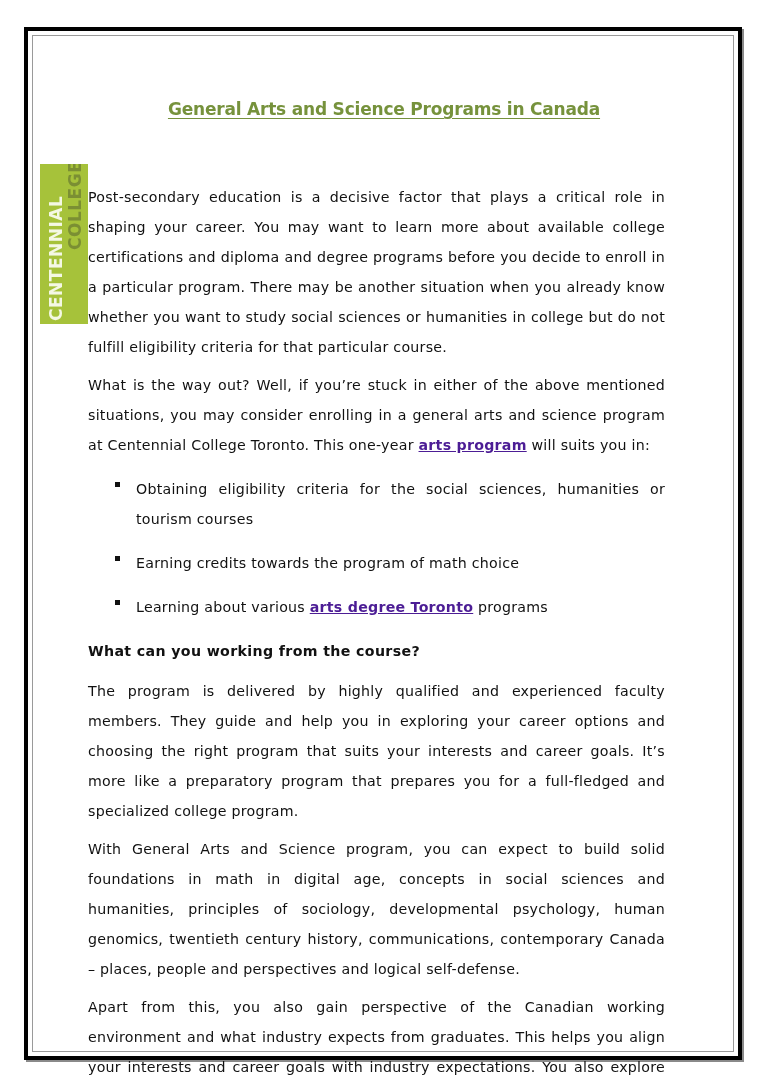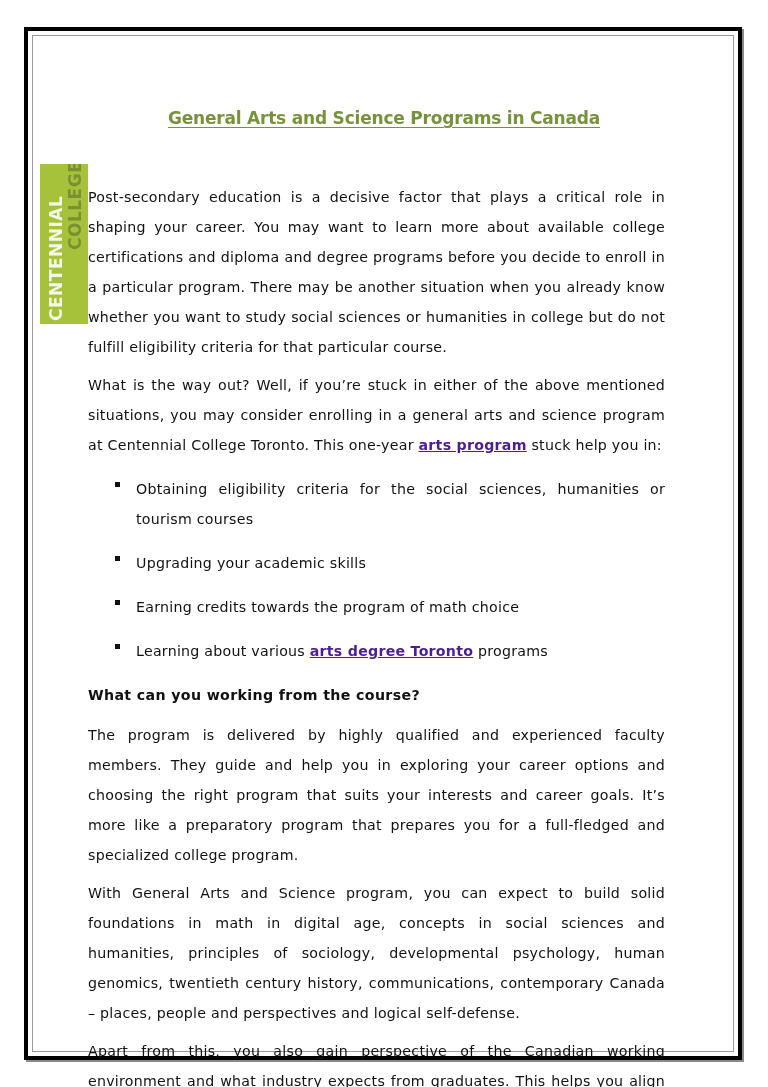--- a/index.html
+++ b/index.html
@@ -2,21 +2,21 @@
 <html><head>
 <meta charset="utf-8">
 <style>
   html, body { margin: 0; padding: 0; background: #ffffff; }
   body { width: 768px; height: 1087px; position: relative; overflow: hidden;
          font-family: "DejaVu Sans", sans-serif; color: #111111; }
   .frame-outer { position: absolute; left: 24px; top: 27px; width: 710px; height: 1025px;
                  border: 4px solid #000000; box-shadow: 2px 2px 0 #8a8a8a; }
   .frame-inner { position: absolute; left: 4px; top: 4px; right: 4px; bottom: 4px;
                  border: 1px solid #9a9a9a; }
-  .title { position: absolute; left: 0; top: 108px; width: 768px; text-align: center;
+  .title { position: absolute; left: 0; top: 99px; width: 768px; text-align: center;
            font-family: "DejaVu Sans", sans-serif; font-weight: bold; font-size: 17px;
            color: #76923c; text-decoration: underline; text-underline-offset: 3px; letter-spacing: -0.2px; }
   .logo { position: absolute; left: 40px; top: 164px; width: 48px; height: 160px; background: #a6c23a; overflow: hidden; }
   .logo-line { position: absolute; left: 0; top: 0; white-space: nowrap; transform-origin: 0 0;
                transform: rotate(-90deg); font-family: "DejaVu Sans", sans-serif; font-weight: bold; }
   .logo-cent { color: #f4f8e4; font-size: 17px; letter-spacing: 0.5px; }
   .logo-coll { color: #7b8f33; font-size: 17px; letter-spacing: 0.5px; }
   .content { position: absolute; left: 88px; top: 158px; width: 577px; font-size: 14.2px; line-height: 30px; margin-top: 24px; }
   p { margin: 0 0 8px 0; text-align: justify; letter-spacing: 0.25px; }
   a.link { color: #4c1d95; font-weight: bold; text-decoration: underline; }
@@ -34,26 +34,25 @@
 
 <div class="title">General Arts and Science Programs in Canada</div>
 
 <div class="logo">
   <div class="logo-line logo-cent" style="left:6px; top:157px;">CENTENNIAL</div>
   <div class="logo-line logo-coll" style="left:25px; top:86px;">COLLEGE</div>
 </div>
 
 <div class="content">
   <p>Post-secondary education is a decisive factor that plays a critical role in shaping your career. You may want to learn more about available college certifications and diploma and degree programs before you decide to enroll in a particular program. There may be another situation when you already know whether you want to study social sciences or humanities in college but do not fulfill eligibility criteria for that particular course.</p>
-  <p><span>What is the way out? Well, if you’re stuck in either of the above mentioned situations, you may consider enrolling in a general arts and science program at Centennial College Toronto. This one-year </span><a class="link" href="#">arts program</a><span> stuck help you in:</span></p>
+  <p><span>What is the way out? Well, if you’re stuck in either of the above mentioned situations, you may consider enrolling in a general arts and science program at Centennial College Toronto. This one-year </span><a class="link" href="#">arts program</a><span> will suits you in:</span></p>
 
   <ul>
     <li><span class="bullet"></span></li>
     <li><span class="bullet"></span><span>Obtaining eligibility criteria for the social sciences, humanities or tourism courses</span></li>
-    <li><span class="bullet"></span><span>Upgrading your academic skills</span></li>
     <li><span class="bullet"></span><span>Earning credits towards the program of math choice</span></li>
     <li><span class="bullet"></span><span>Learning about various </span><a class="link" href="#">arts degree Toronto</a><span> programs</span></li>
   </ul>
 
   <h2>What can you working from the course?</h2>
   <p>The program is delivered by highly qualified and experienced faculty members. They guide and help you in exploring your career options and choosing the right program that suits your interests and career goals. It’s more like a preparatory program that prepares you for a full-fledged and specialized college program.</p>
   <p>With General Arts and Science program, you can expect to build solid foundations in math in digital age, concepts in social sciences and humanities, principles of sociology, developmental psychology, human genomics, twentieth century history, communications, contemporary Canada – places, people and perspectives and logical self-defense.</p>
   <p>Apart from this, you also gain perspective of the Canadian working environment and what industry expects from graduates. This helps you align your interests and career goals with industry expectations. You also explore the range of career options that various industries, including tourism, hospitality, and community service and child studies offer.</p>
 </div>
 

